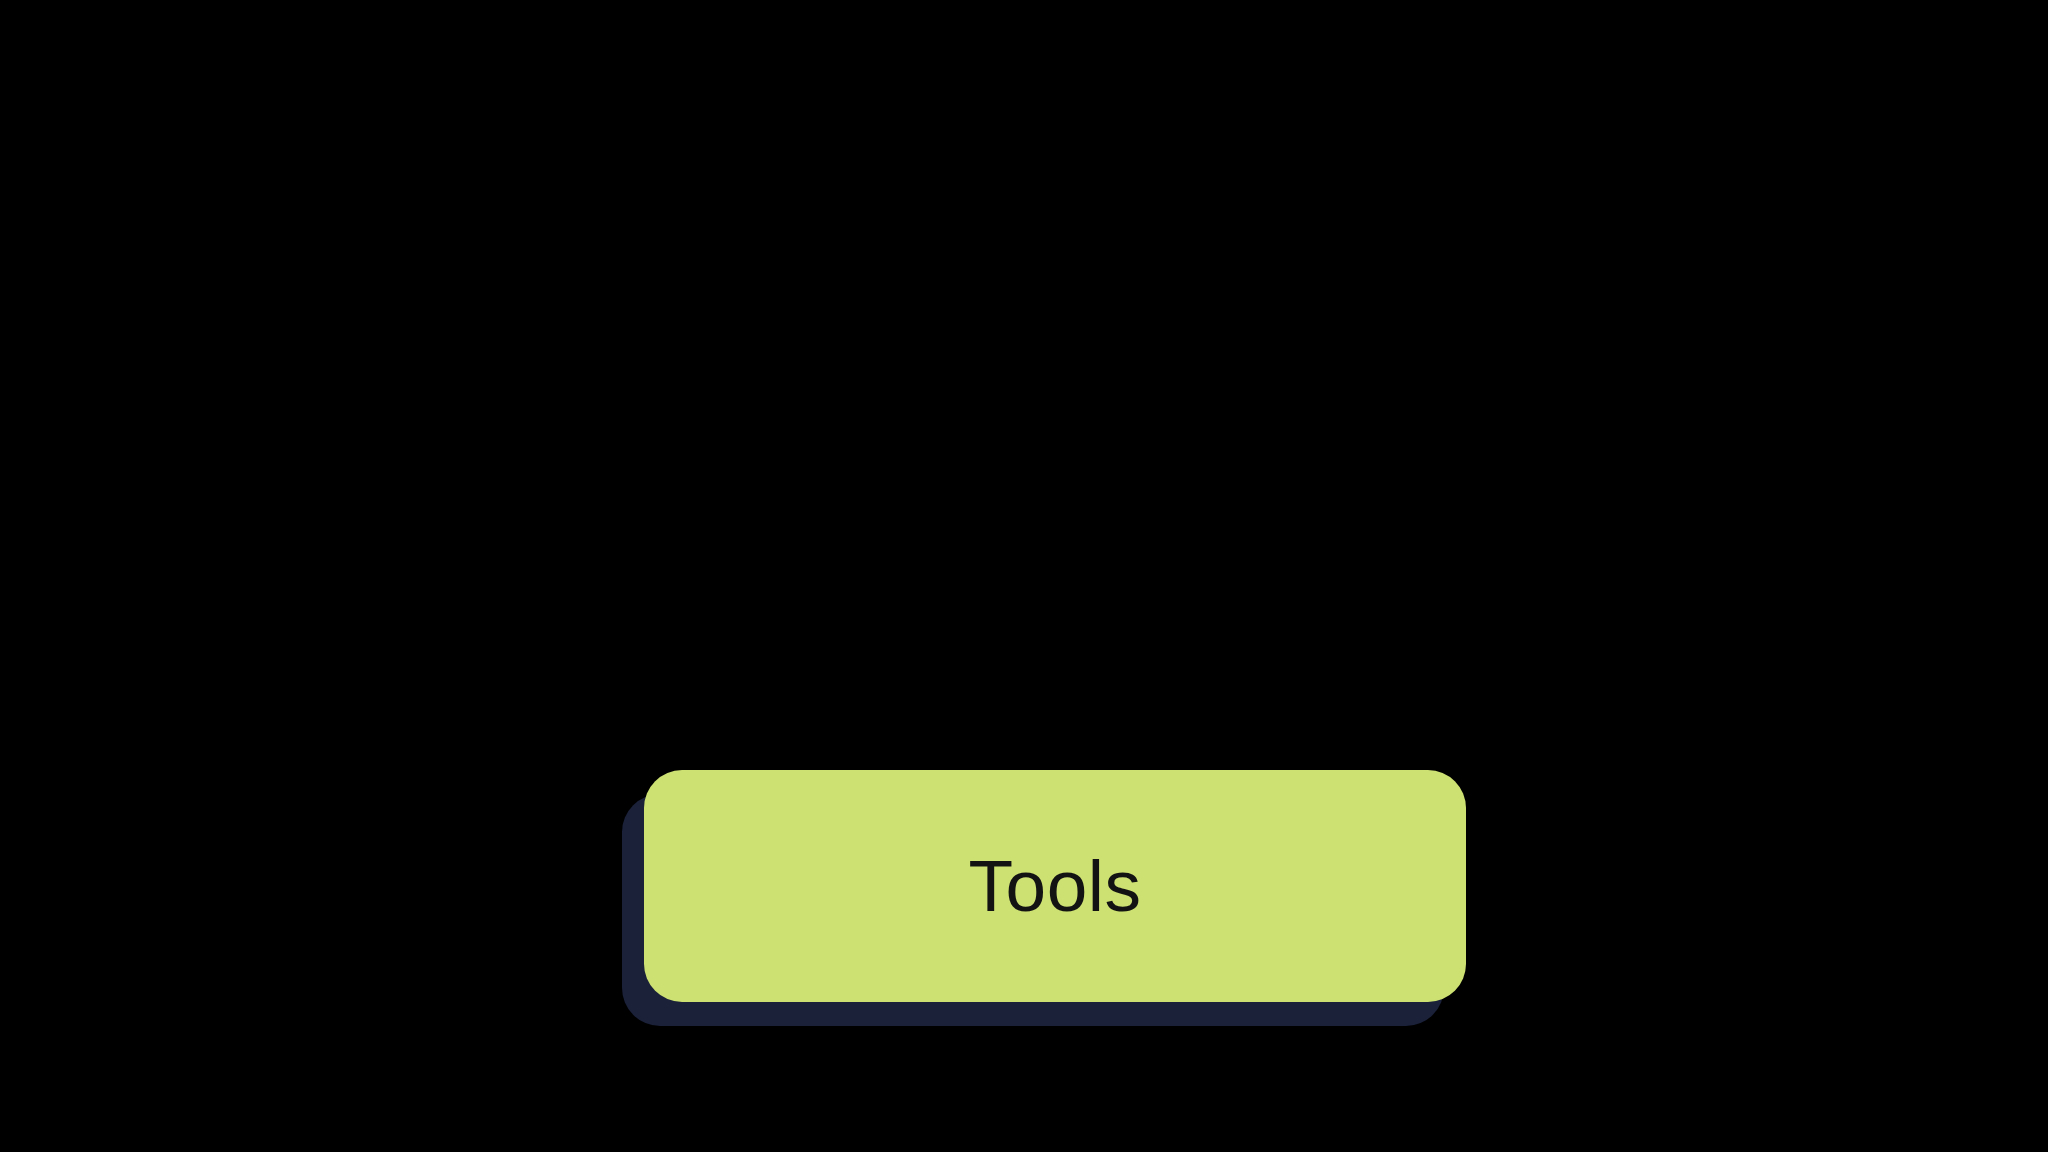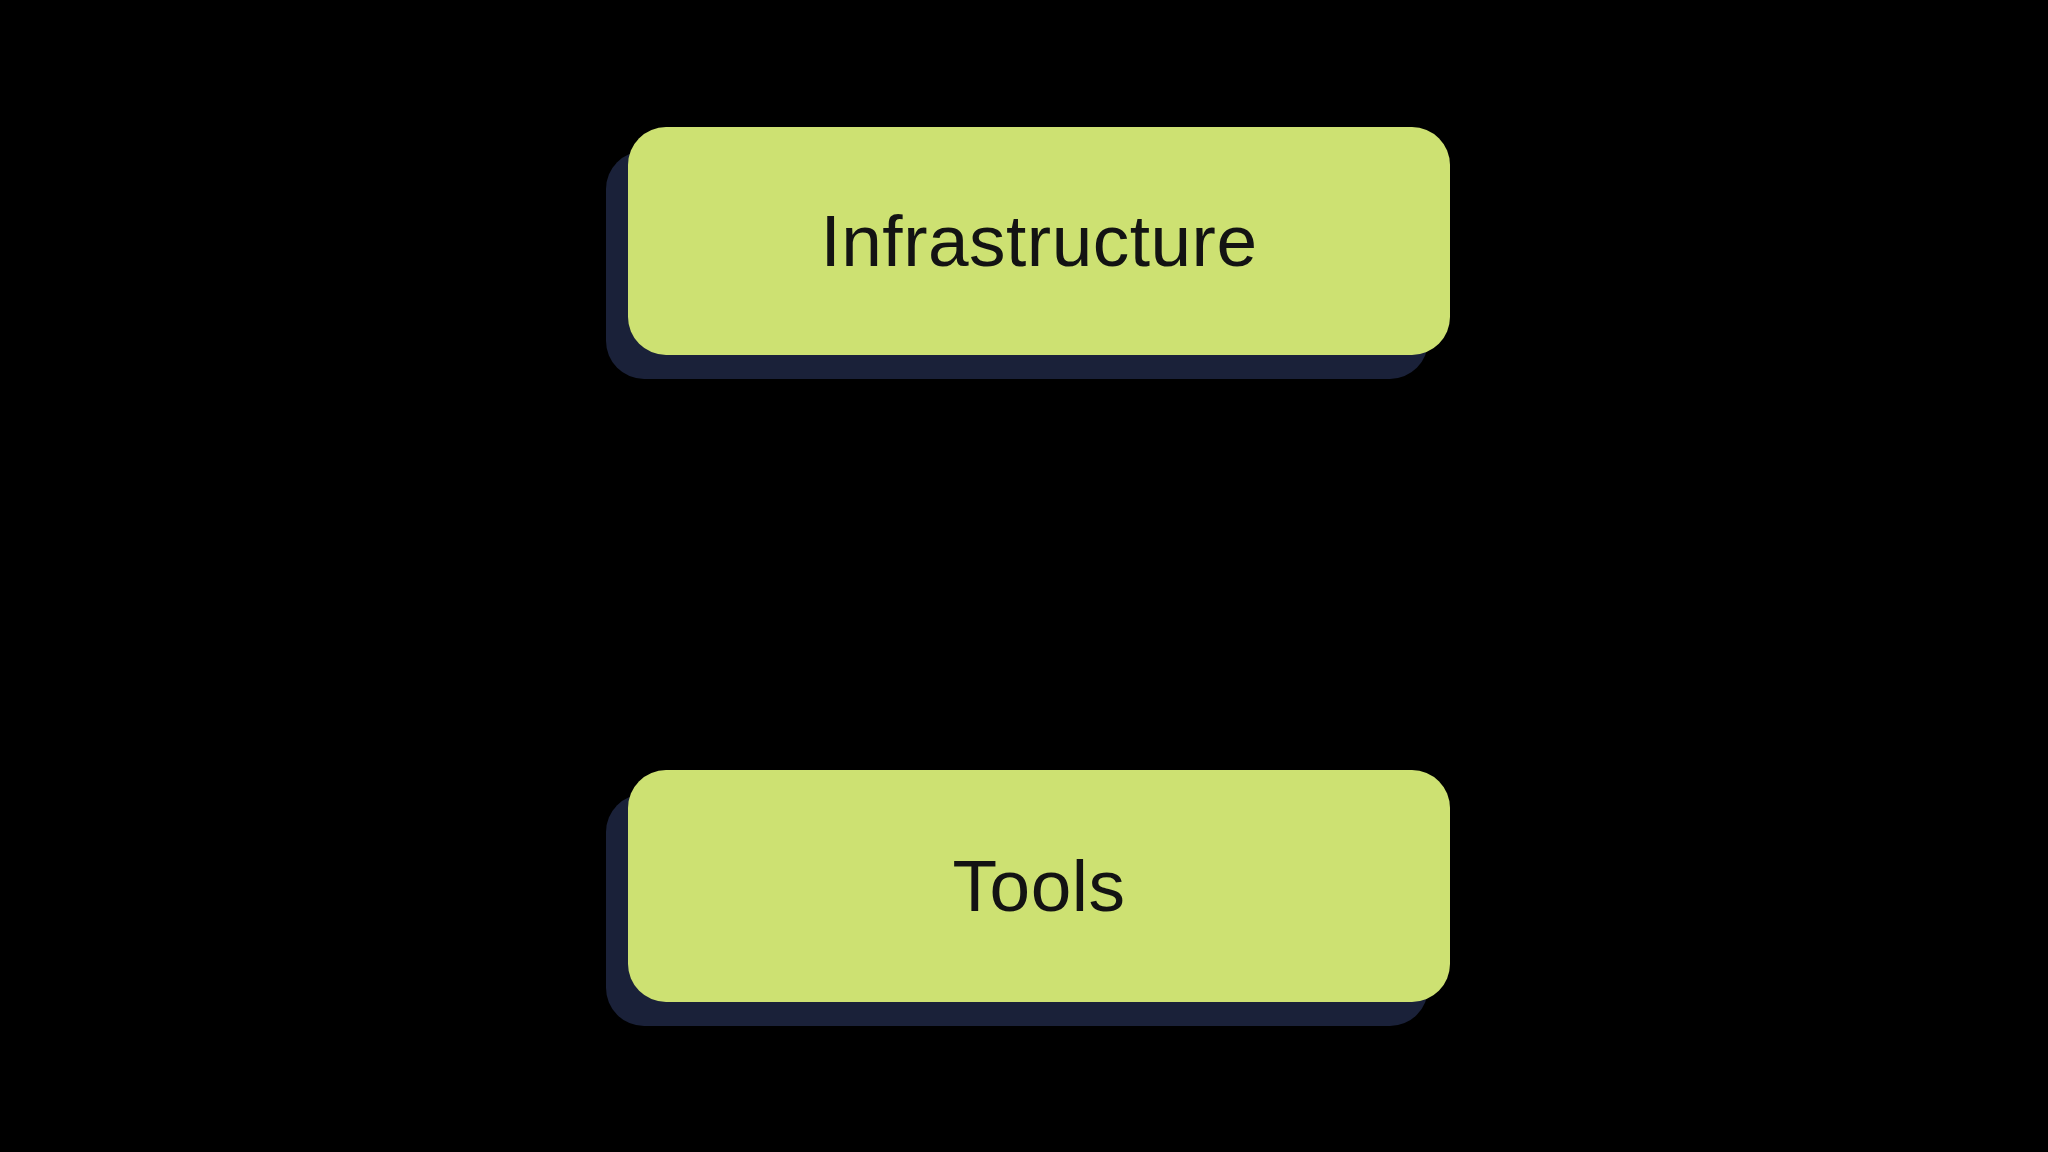--- a/index.html
+++ b/index.html
@@ -21,38 +21,35 @@
     width: 822px;
     background: var(--node-fill, #cde172);
     border-radius: 38px;
     box-shadow: -22px 24px 0 0 var(--node-shadow, #1a2139);
     display: flex;
     align-items: center;
     justify-content: center;
   }
   .node-1 { top: 127px; height: 228px; }
   .node-2 { top: 450px; height: 232px; }
-  .node-3 { top: 770px; height: 232px; }
+  .node-3 { top: 770px; height: 232px; margin-left: 16px; }
   .node-label {
     color: var(--text-color, #131313);
     font-size: 73px;
     font-weight: 500;
     line-height: 1.22;
     text-align: center;
     white-space: pre-line;
     letter-spacing: 0.5px;
   }
 </style>
 </head>
 <body>
 
 <div class="canvas">
 
-  <div class="node node-1">
-    <span class="node-label">Infrastructure</span>
-  </div>
 
 
   <div class="node node-3">
     <span class="node-label">Tools</span>
   </div>
 
 </div>
 
 </body></html>

